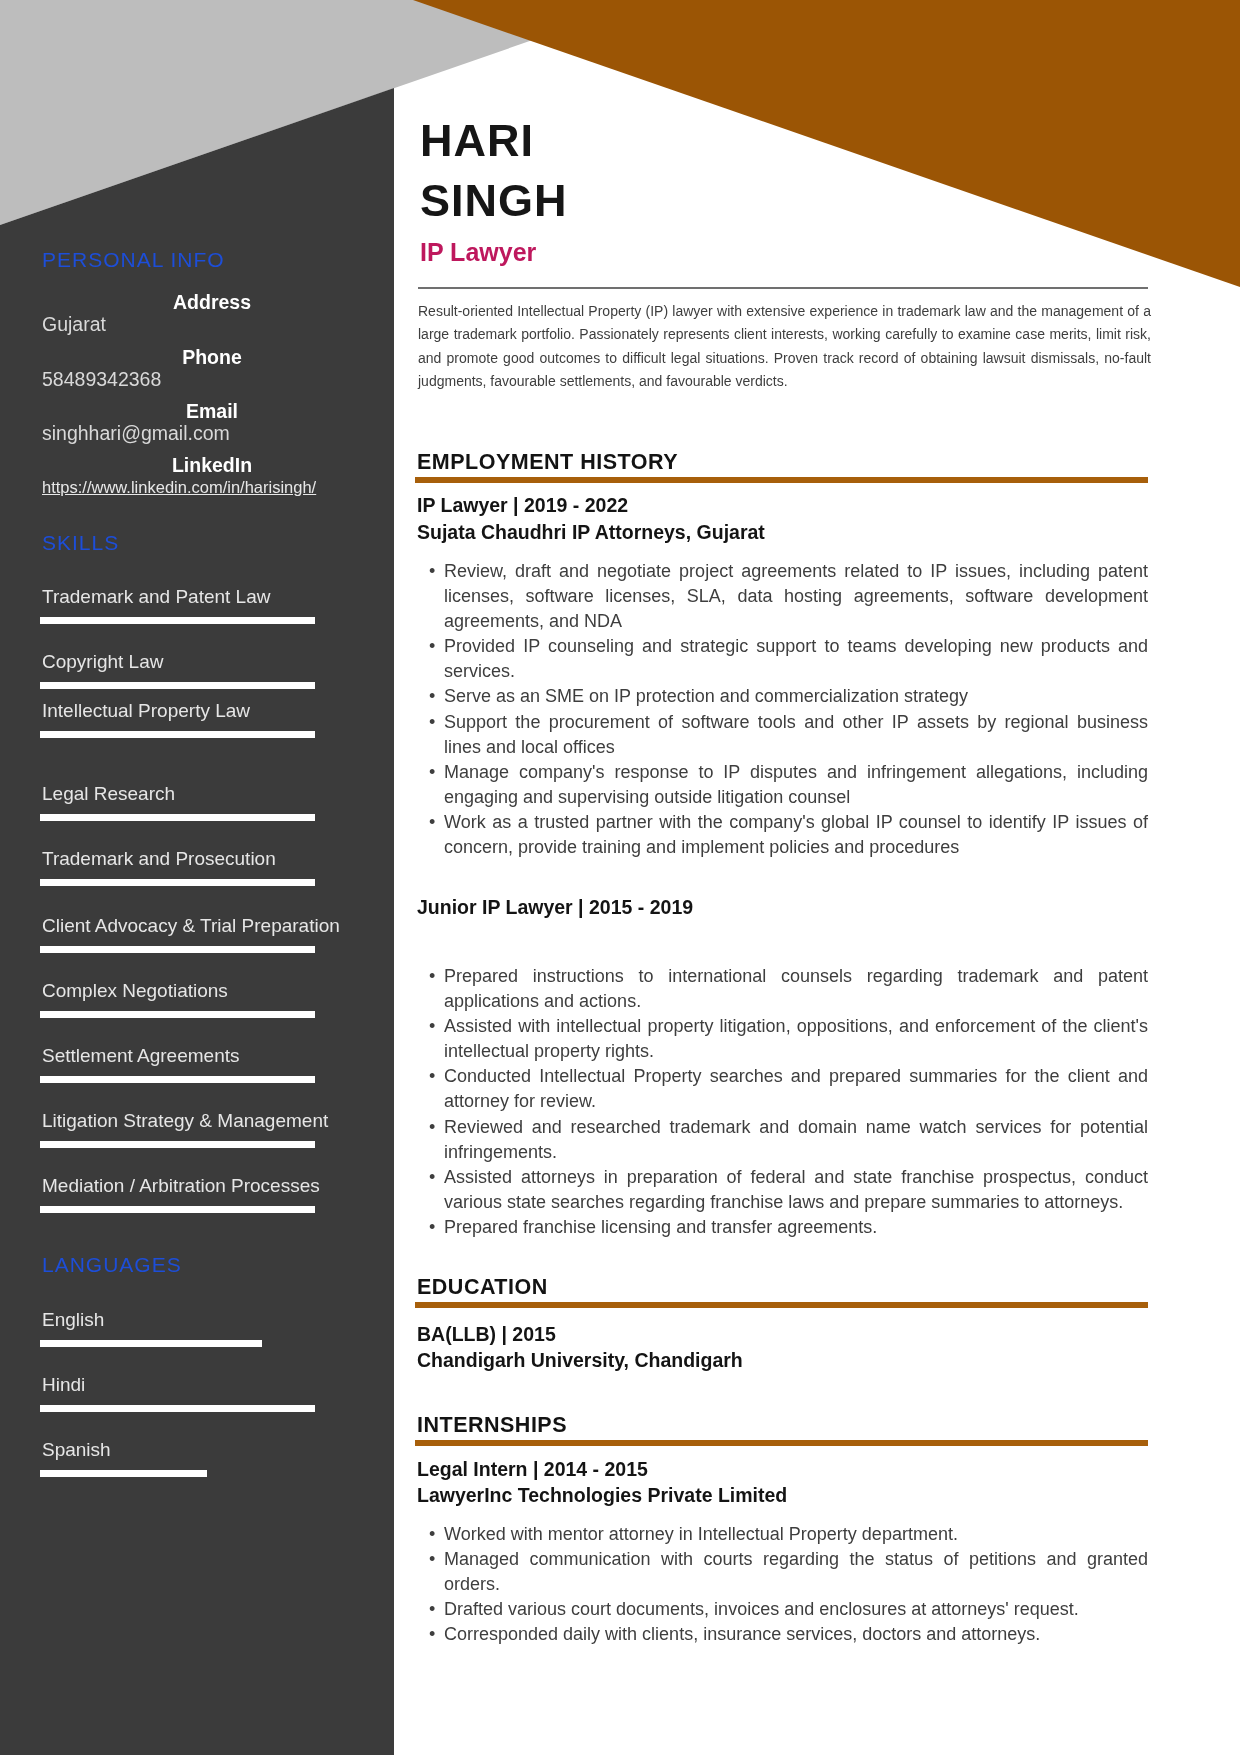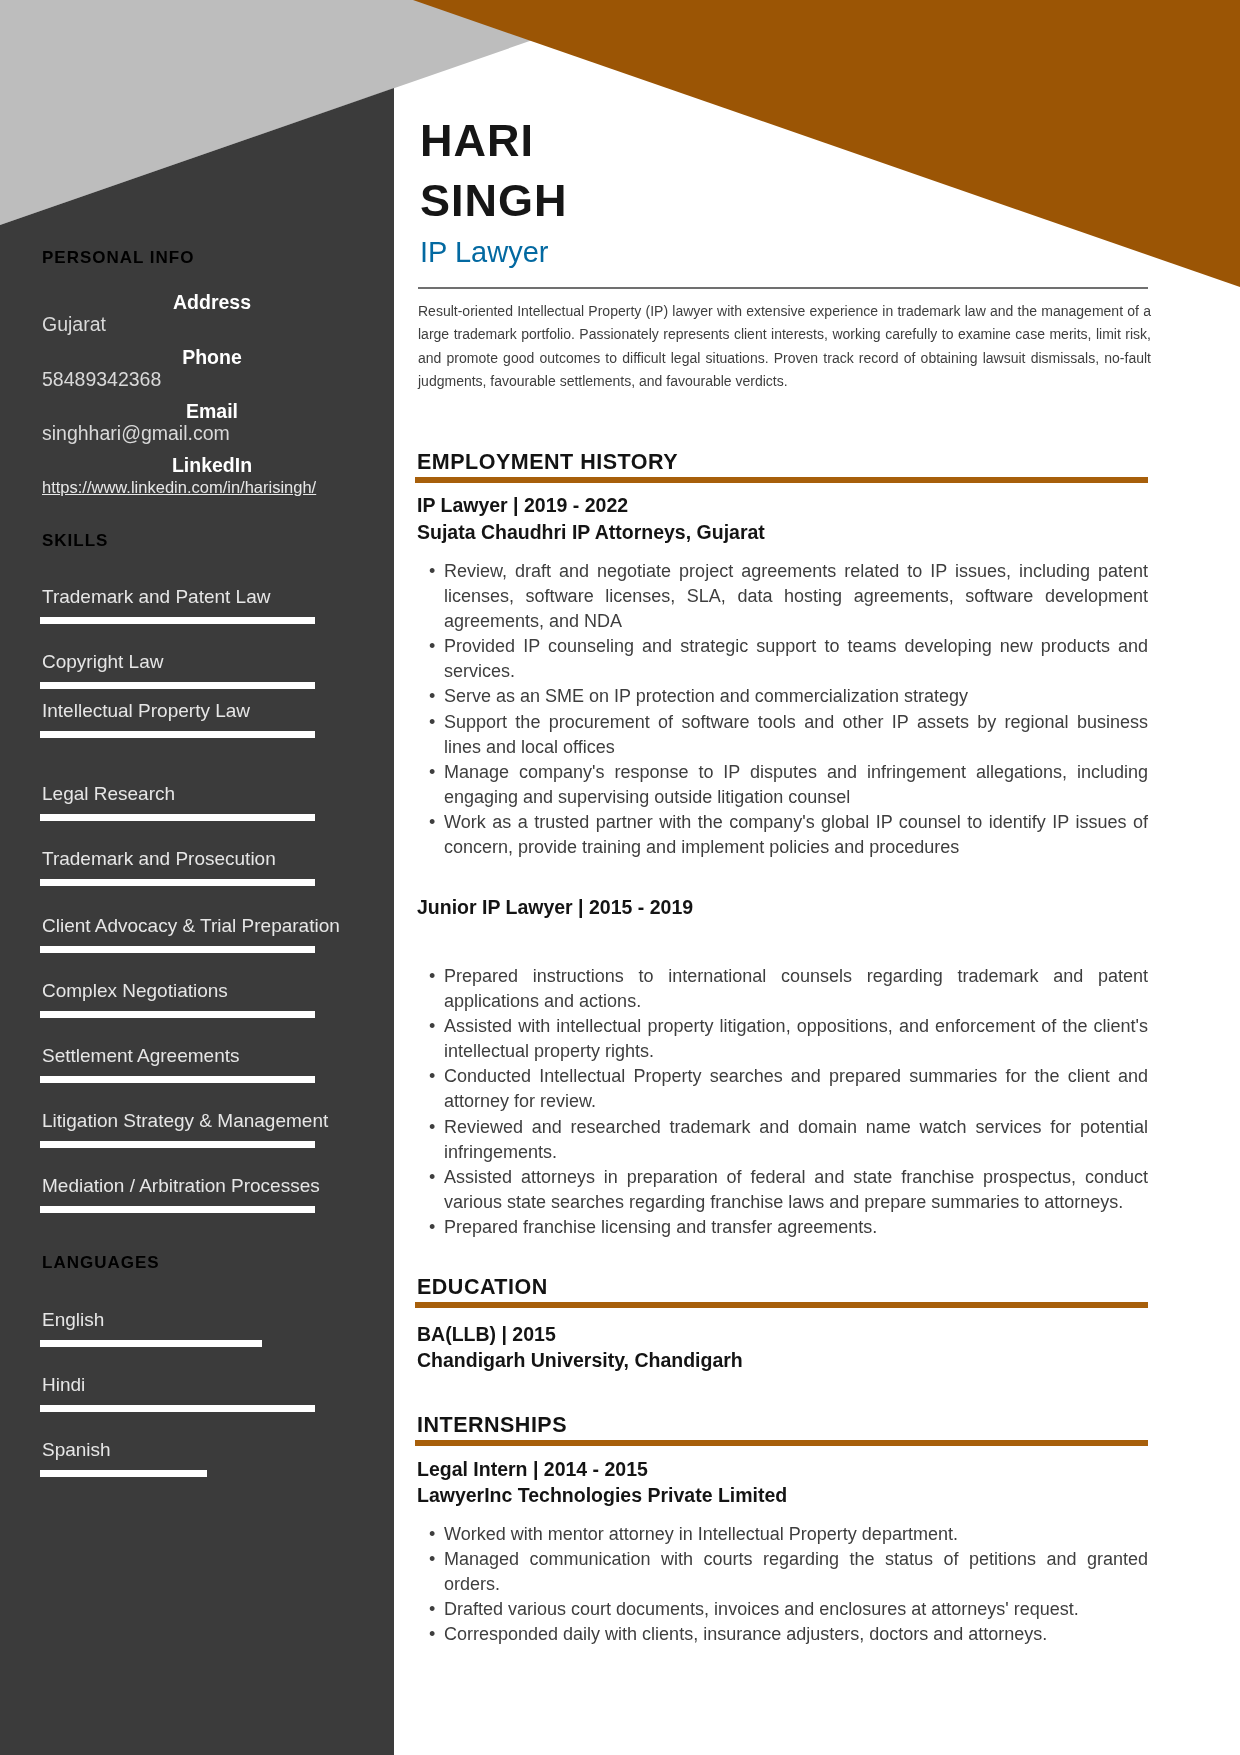--- a/index.html
+++ b/index.html
@@ -9,33 +9,33 @@
   }
   
   .tri-gray{position:absolute;inset:0;background:#BDBDBD;
     clip-path:polygon(0 0,648px 0,0 225px);}
   .tri-brown{position:absolute;inset:0;background:#9B5505;
     clip-path:polygon(413px 0,100% 0,100% 287px);}
   .sidebar-shape{position:absolute;inset:0;background:#3B3B3B;
     clip-path:polygon(0 225px,394px 88px,394px 100%,0 100%);}
   
   .sb{position:absolute;left:42px;color:#fff;}
-  .sb-header{font-size:17px;font-weight:bold;letter-spacing:1px;color:#000000;}
+  .sb-header{font-size:21px;font-weight:normal;letter-spacing:1px;color:#1d4ed8;}
   .contact-item{position:absolute;left:42px;width:340px;}
   .contact-label{font-size:19.5px;font-weight:bold;line-height:22px;color:#ffffff;text-align:center;}
   .contact-value{font-size:19.5px;line-height:22px;color:#D9D9D9;font-weight:normal;}
   .contact-value.link{font-size:16.5px;text-decoration:underline;color:#E8E8E8;}
   .skill{position:absolute;left:42px;width:340px;}
   .skill-label{font-size:19px;line-height:22px;color:#E6E6E6;}
   .skill-bar{margin-top:9px;margin-left:-2px;height:7px;background:#ffffff;}
   
   .main-abs{position:absolute;left:415px;width:733px;}
   .name{font-size:45px;font-weight:800;line-height:60px;letter-spacing:1px;
         color:#161616;padding-left:5px;}
-  .job-title-top{font-size:29px;font-weight:normal;line-height:34px;color:#0369a1;padding-left:5px;}
+  .job-title-top{font-size:25px;font-weight:bold;line-height:34px;color:#be185d;padding-left:5px;}
   .divider{position:absolute;left:418px;width:730px;height:2px;background:#707070;}
   .summary{font-size:14px;line-height:23.4px;color:#3E3E3E;text-align:justify;padding-left:3px;}
   .sec-header{font-size:21.5px;font-weight:800;letter-spacing:.5px;line-height:24px;color:#131313;padding-left:2px;}
   .sec-rule{margin-top:3px;height:6px;background:#A75F0B;width:733px;}
   .entry-title{font-size:19.5px;font-weight:bold;line-height:24px;color:#141414;padding-left:2px;}
   .bullets{list-style:none;margin:0;padding:0;}
   .bullets li{position:relative;padding-left:29px;font-size:18px;line-height:25.1px;
               color:#3E3E3E;text-align:justify;}
   .bullets li::before{content:"\2022";position:absolute;left:14px;top:0;color:#3E3E3E;}
 </style>
@@ -175,16 +175,16 @@
     <div class="sec-header">INTERNSHIPS</div>
     <div class="sec-rule"></div>
   </div>
   <div class="main-abs entry-title" style="top:1457px;">Legal Intern | 2014 - 2015</div>
   <div class="main-abs entry-title" style="top:1483px;">LawyerInc Technologies Private Limited</div>
 
   <ul class="bullets main-abs" style="top:1522px;">
     <li>Worked with mentor attorney in Intellectual Property department.</li>
     <li>Managed communication with courts regarding the status of petitions and granted orders.</li>
     <li>Drafted various court documents, invoices and enclosures at attorneys' request.</li>
-    <li>Corresponded daily with clients, insurance adjusters, doctors and attorneys.</li>
+    <li>Corresponded daily with clients, insurance services, doctors and attorneys.</li>
   </ul>
 
 </div>
 
 </body></html>

